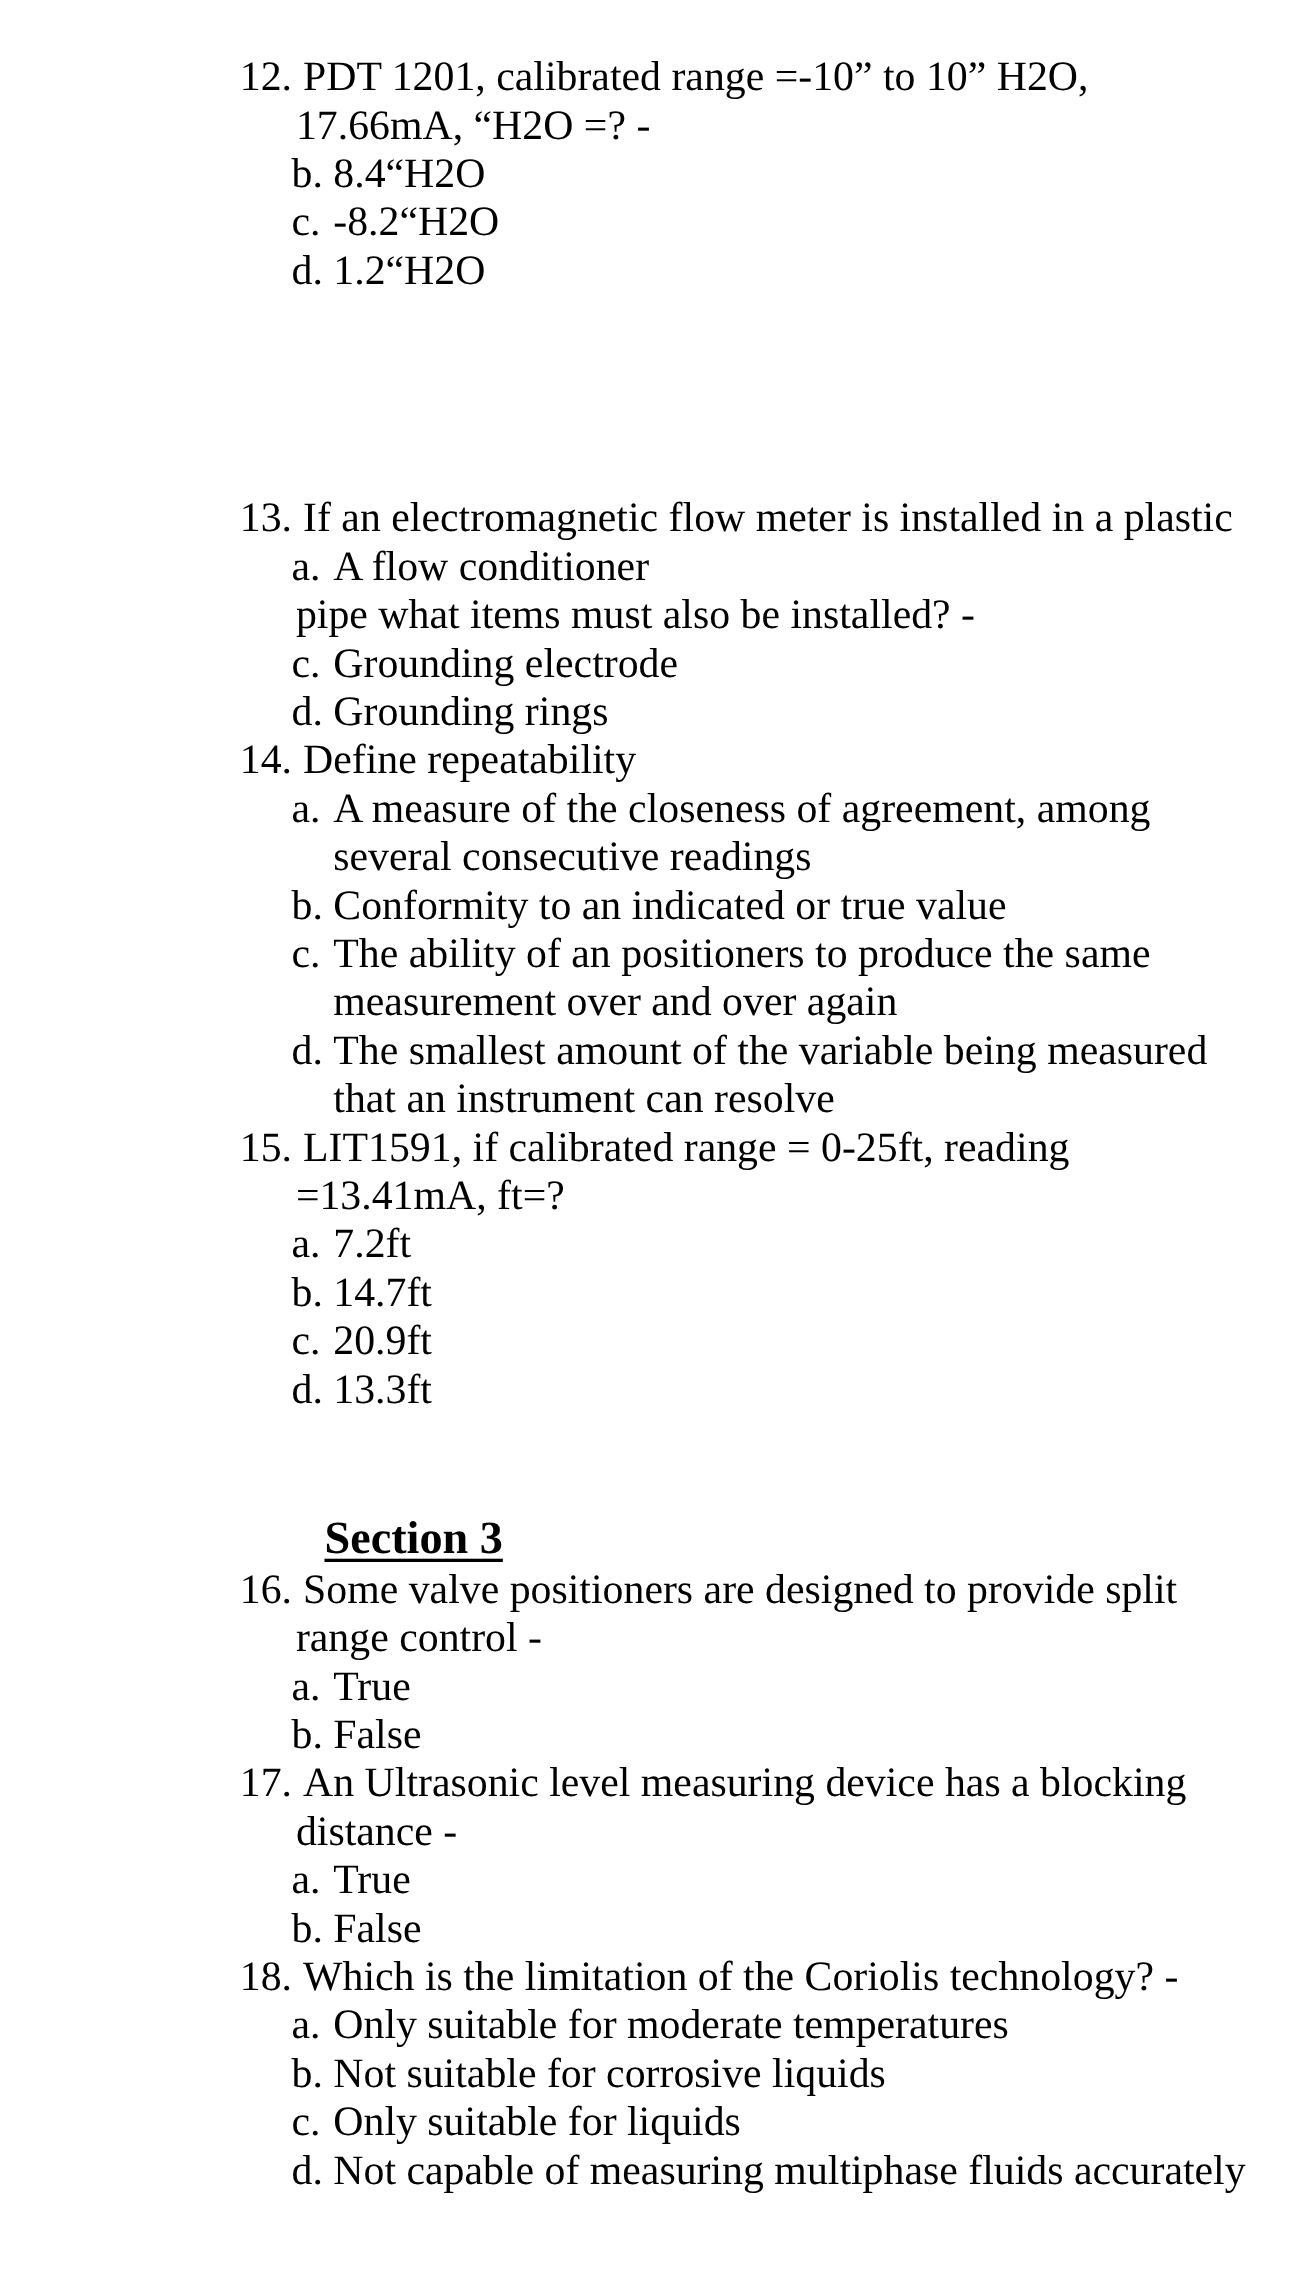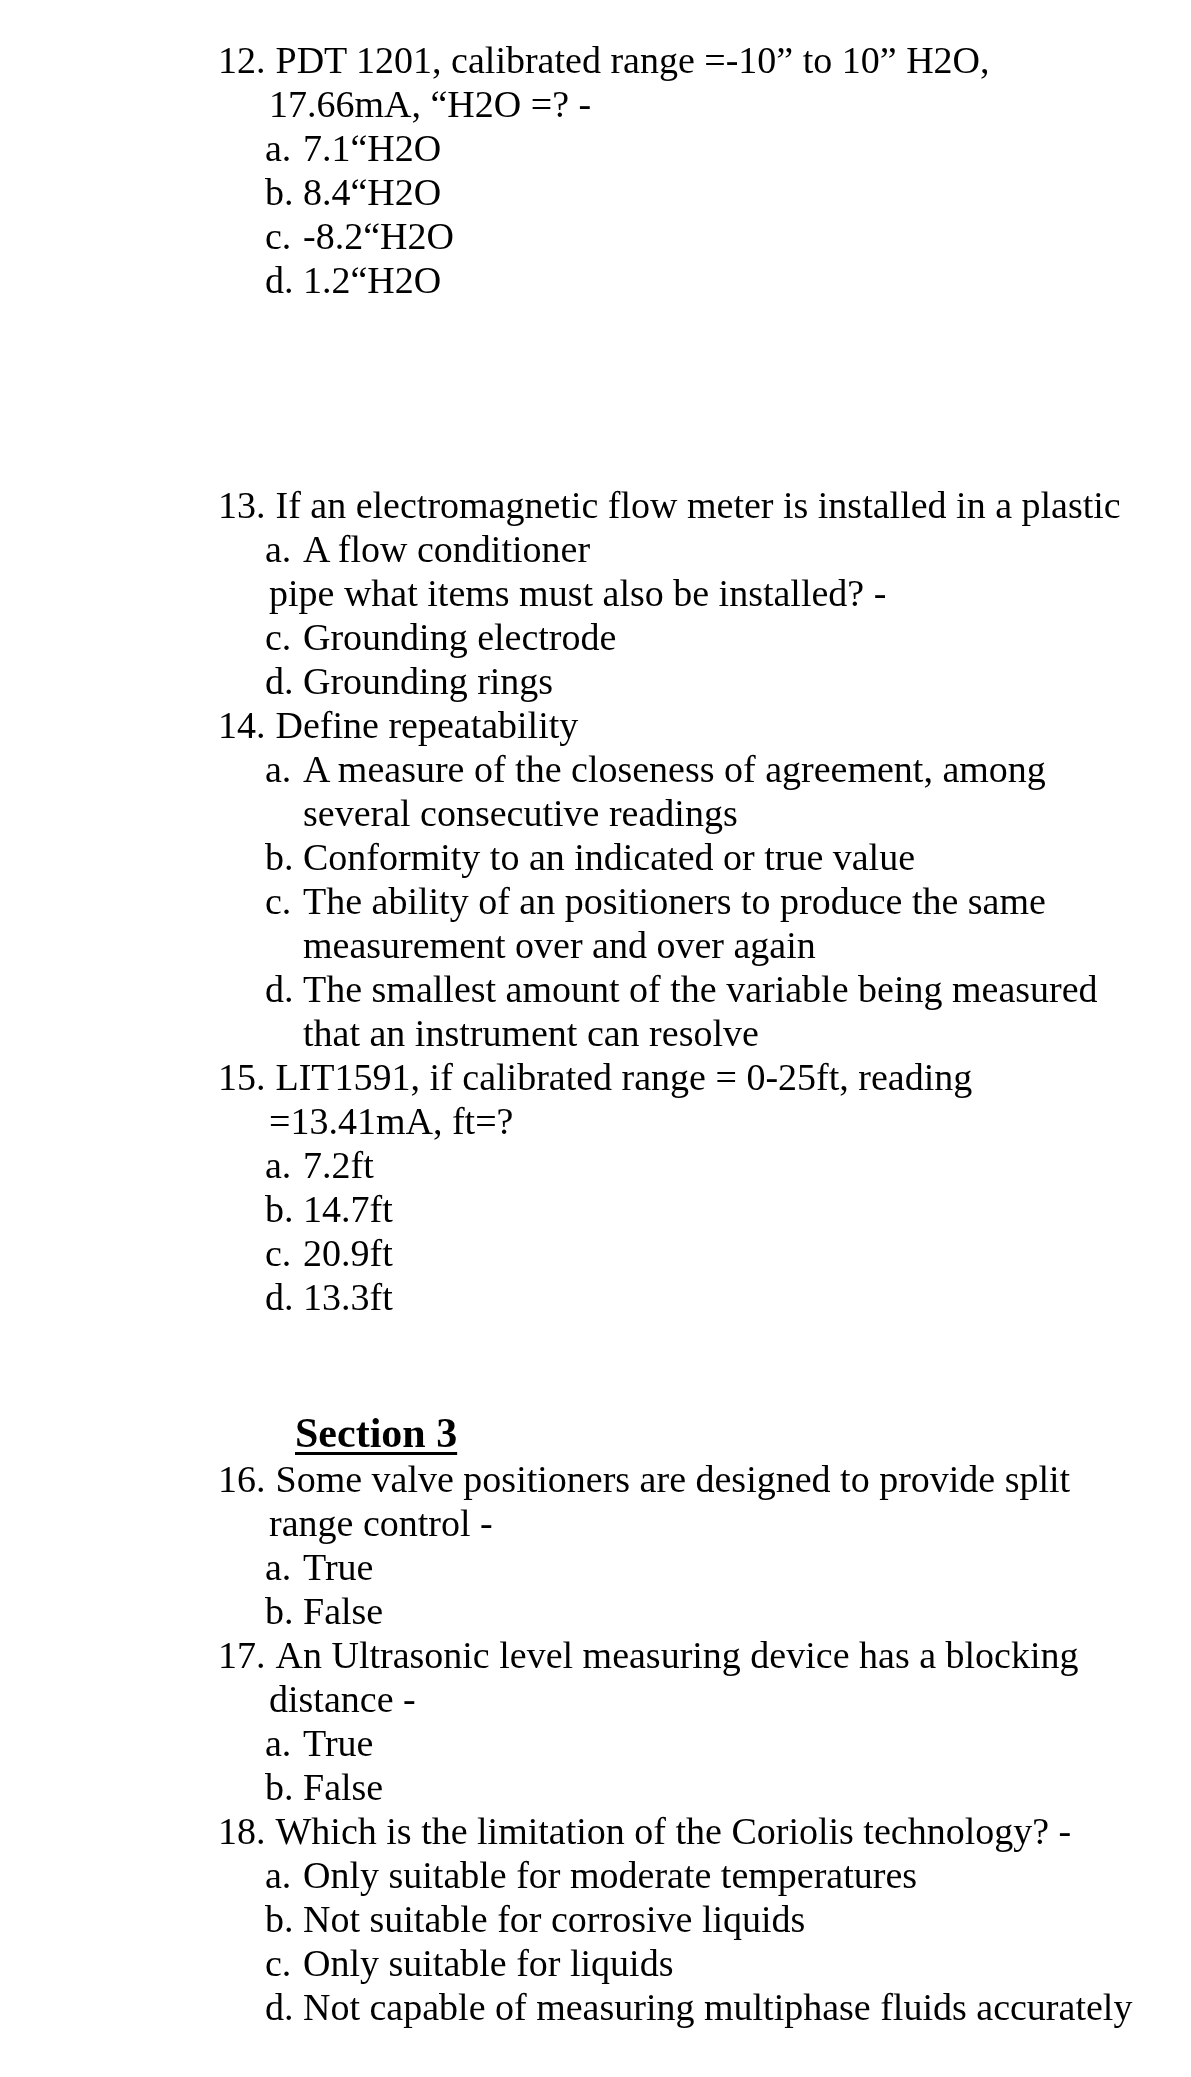--- a/index.html
+++ b/index.html
@@ -6,21 +6,21 @@
   body {
     width: 1191px;
     height: 2077px;
     background: #ffffff;
     color: #000000;
     font-family: "Liberation Serif", serif;
     font-size: 38px;
     line-height: 44px;
     overflow: hidden;
   }
-  .page { padding-top: 38px; }
+  .page { padding-top: 48px; }
   .line { white-space: pre; }
   .q-first  { padding-left: 218px; }
   .q-cont   { padding-left: 246px; margin-left: 23px; }
   .opt-first{ padding-left: 265px; }
   .opt-cont { padding-left: 303px; }
   .q-num    { margin-right: 10px; }
   .opt-letter { display: inline-block; width: 38px; }
   .section-heading {
     padding-left: 253px;
     font-size: 42px;
@@ -37,21 +37,20 @@
   .gap-b { height: 90px; }
 </style>
 </head>
 <body>
 
 <div class="page">
 
   <div>
     <div class="line q-first"><span class="q-num">12.</span><span>PDT 1201, calibrated range =-10” to 10” H2O,</span></div>
     <div class="line q-cont">17.66mA, “H2O =? -</div>
-    <div class="line opt-first"><span class="opt-letter">a.</span><span>7.1“H2O</span></div>
     <div class="line opt-first"><span class="opt-letter">b.</span><span>8.4“H2O</span></div>
     <div class="line opt-first"><span class="opt-letter">c.</span><span>-8.2“H2O</span></div>
     <div class="line opt-first"><span class="opt-letter">d.</span><span>1.2“H2O</span></div>
   </div>
 
   <div class="gap-a"></div>
 
   <div>
     <div class="line q-first"><span class="q-num">13.</span><span>If an electromagnetic flow meter is installed in a plastic</span></div>
     <div class="line opt-first"><span class="opt-letter">a.</span><span>A flow conditioner</span></div>

